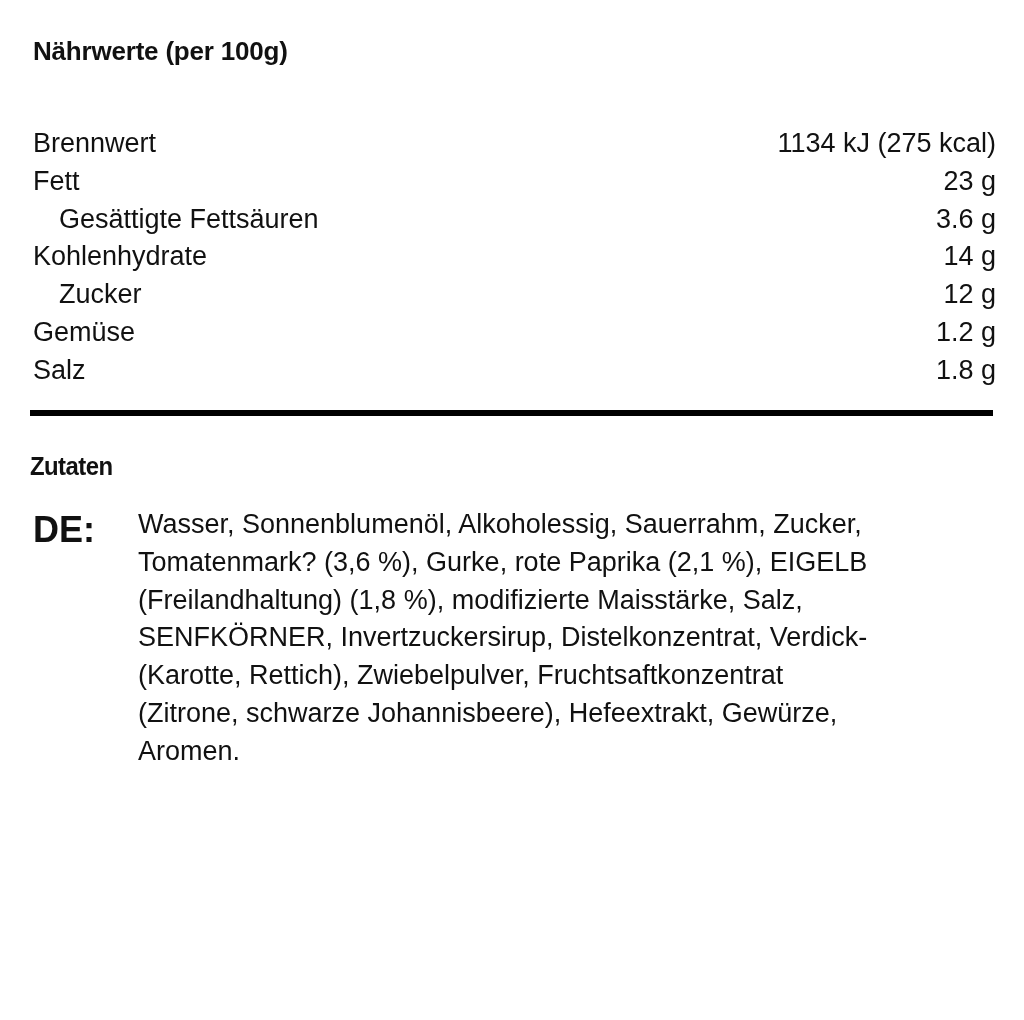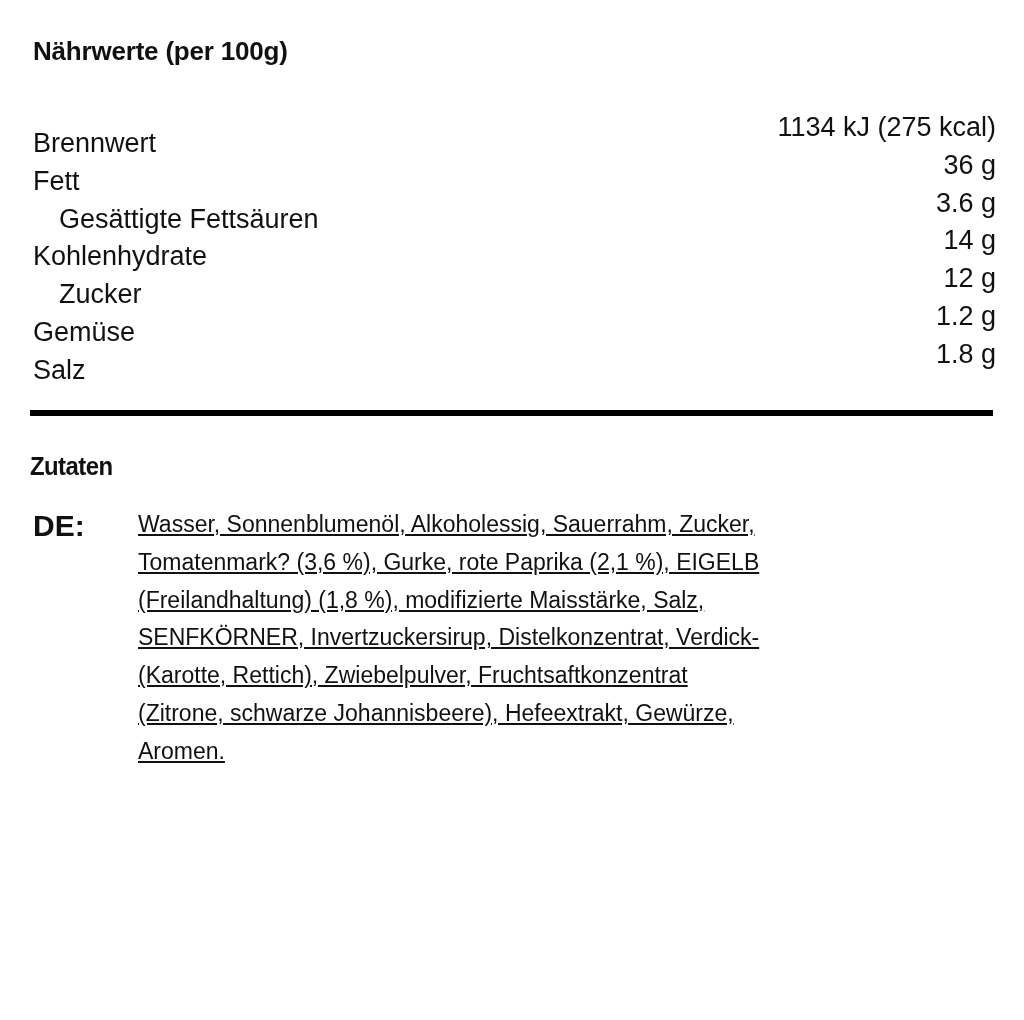--- a/index.html
+++ b/index.html
@@ -49,21 +49,21 @@
       top: 0;
       white-space: nowrap;
       margin-top: 16px;
     }
     .nutrition-row.sub .label {
       left: 26px;
     }
     .nutrition-row .value {
       position: absolute;
       right: 0;
-      top: 0;
+      top: 16px;
       white-space: nowrap;
       margin-left: 33px;
     }
     .divider {
       position: absolute;
       left: 30px;
       top: 410px;
       width: 963px;
       height: 6px;
       background: #000000;
@@ -76,53 +76,52 @@
       font-weight: bold;
       letter-spacing: -0.6px;
       transform: scaleX(0.92);
       transform-origin: left top;
       white-space: nowrap;
     }
     .lang-label {
       position: absolute;
       left: 33px;
       top: 509px;
-      font-size: 30px;
+      font-size: 36px;
       font-weight: bold;
       white-space: nowrap;
     }
     .ingredients-text {
       position: absolute;
       left: 138px;
       top: 506px;
       width: 870px;
-      font-size: 23px;
+      font-size: 27px;
       line-height: 37.8px;
-      text-decoration: underline;
     }
     .ingredients-text .line {
       display: block;
       white-space: nowrap;
     }
   </style>
 </head>
 <body>
 
 <div class="page">
 
   <div class="nutrition-title">Nährwerte (per 100g)</div>
 
   <div class="nutrition-table">
     <div class="nutrition-row">
       <span class="label">Brennwert</span>
       <span class="value">1134 kJ (275 kcal)</span>
     </div>
     <div class="nutrition-row">
       <span class="label">Fett</span>
-      <span class="value">36 g</span>
+      <span class="value">23 g</span>
     </div>
     <div class="nutrition-row sub">
       <span class="label">Gesättigte Fettsäuren</span>
       <span class="value">3.6 g</span>
     </div>
     <div class="nutrition-row">
       <span class="label">Kohlenhydrate</span>
       <span class="value">14 g</span>
     </div>
     <div class="nutrition-row sub">

